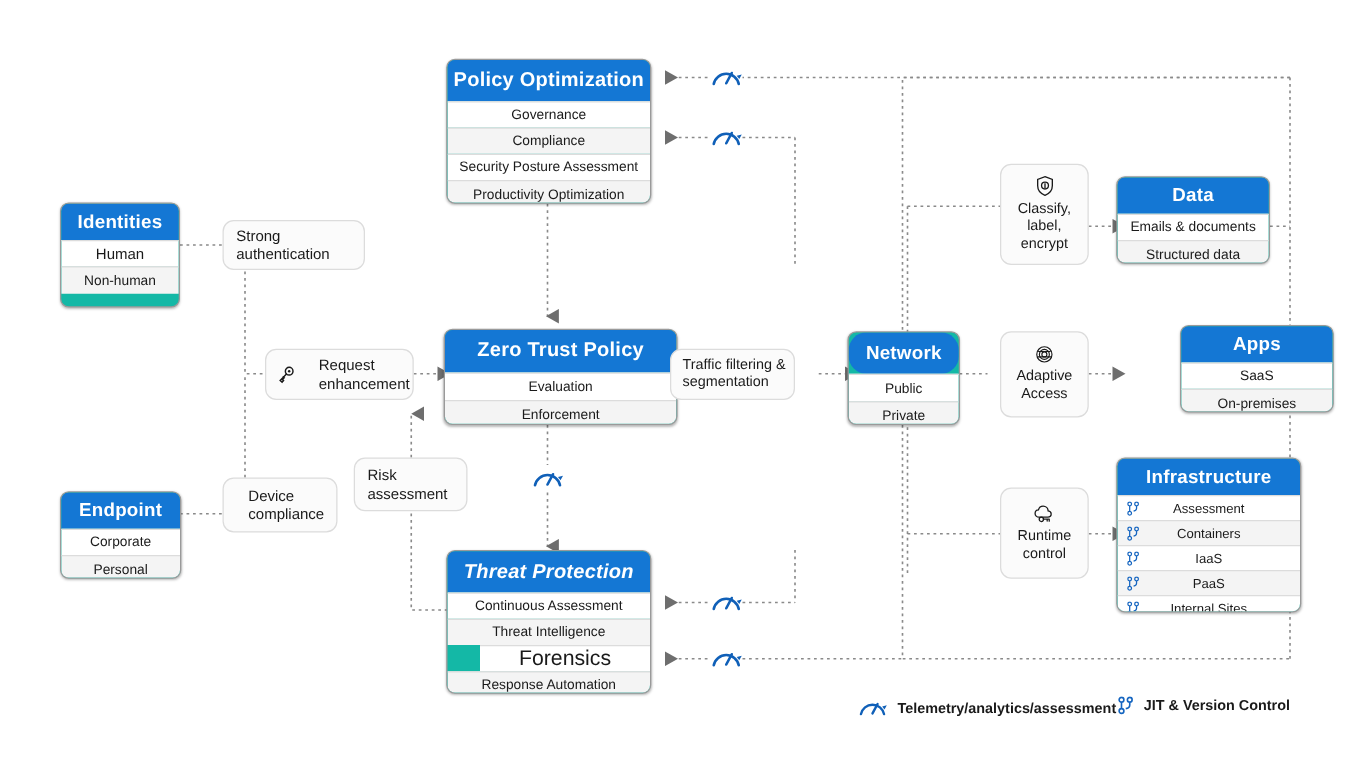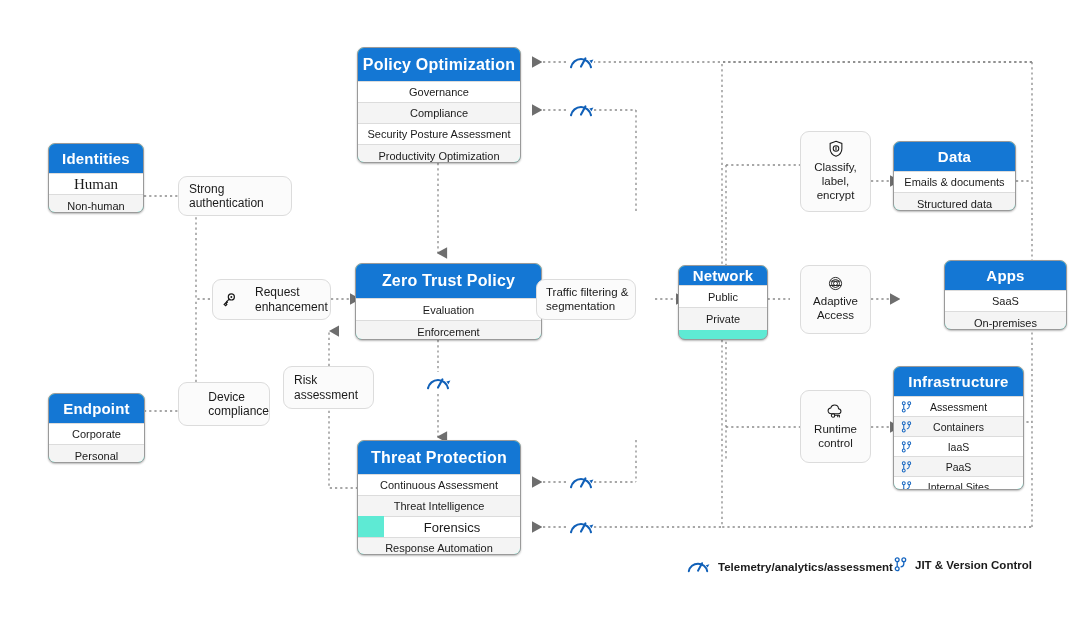--- a/index.html
+++ b/index.html
@@ -9,21 +9,21 @@
     width:1090px;height:617px;
     background:#ffffff;
     border-radius:14px;
     overflow:hidden;
   }
   #svg-layer{position:absolute;left:0;top:0;width:1090px;height:617px;pointer-events:none;}
 
   
   .card{
     position:absolute;
-    background:#5eead4;
+    background:#14b8a6;
     border:1px solid #9a9a9a;
     border-radius:7px;
     box-shadow:0 1px 2px rgba(0,0,0,.28);
     overflow:hidden;
     box-sizing:border-box;
   }
   .card .hdr{
     background:#1477d4;
     color:#ffffff;
     text-align:center;
@@ -156,65 +156,65 @@
   </svg>
 
   <div class="card" style="left:357px;top:47px;width:164px;height:116px;">
     <div class="hdr" style="height:33px;font-size:16px;">Policy Optimization</div>
     <div class="row" style="height:20px;font-size:11px;">Governance</div>
     <div class="row alt" style="height:20px;font-size:11px;">Compliance</div>
     <div class="row" style="height:20px;font-size:11px;">Security Posture Assessment</div>
     <div class="row alt" style="height:21px;font-size:11px;">Productivity Optimization</div>
   </div>
 
-  <div class="card" style="left:48px;top:143px;width:96px;height:70px;">
+  <div class="card" style="left:48px;top:162px;width:96px;height:84px;">
     <div class="hdr" style="height:29px;font-size:15px;">Identities</div>
-    <div class="row" style="height:20px;font-size:15px;font-family:Liberation Serif, serif;">Human</div>
+    <div class="row" style="height:20px;font-size:12px;">Human</div>
     <div class="row alt" style="height:21px;font-size:11px;">Non-human</div>
   </div>
 
   <div class="card" style="left:48px;top:373px;width:97px;height:70px;margin-top:20px;">
     <div class="hdr" style="height:29px;font-size:15px;">Endpoint</div>
     <div class="row" style="height:20px;font-size:11px;">Corporate</div>
     <div class="row alt" style="height:21px;font-size:11px;">Personal</div>
   </div>
 
   <div class="card" style="left:355px;top:263px;width:187px;height:77px;">
     <div class="hdr" style="height:34px;font-size:16px;">Zero Trust Policy</div>
     <div class="row" style="height:21px;font-size:11px;">Evaluation</div>
     <div class="row alt" style="height:22px;font-size:11px;">Enforcement</div>
   </div>
 
   <div class="card" style="left:678px;top:265px;width:90px;height:75px;">
-    <div class="hdr" style="height:19px;font-size:15px;">Network</div>
+    <div class="hdr" style="height:33px;font-size:15px;border-radius:14px;">Network</div>
     <div class="row" style="height:21px;font-size:11px;">Public</div>
     <div class="row alt" style="height:22px;font-size:11px;">Private</div>
   </div>
 
   <div class="card" style="left:357px;top:440px;width:164px;height:115px;">
-    <div class="hdr" style="height:33px;font-size:16px;">Threat Protection</div>
+    <div class="hdr" style="height:33px;font-size:16px;font-style:italic;">Threat Protection</div>
     <div class="row" style="height:20px;font-size:11px;">Continuous Assessment</div>
     <div class="row alt" style="height:20px;font-size:11px;">Threat Intelligence</div>
-    <div class="row" style="height:20px;font-size:13px;margin-left:26px;">Forensics</div>
+    <div class="row" style="height:20px;font-size:17px;margin-left:26px;">Forensics</div>
     <div class="row alt" style="height:20px;font-size:11px;">Response Automation</div>
   </div>
 
   <div class="card" style="left:893px;top:141px;width:123px;height:70px;">
     <div class="hdr" style="height:29px;font-size:15px;">Data</div>
     <div class="row" style="height:20px;font-size:11px;">Emails &amp; documents</div>
     <div class="row alt" style="height:21px;font-size:11px;">Structured data</div>
   </div>
 
   <div class="card" style="left:944px;top:260px;width:123px;height:70px;">
     <div class="hdr" style="height:29px;font-size:15px;">Apps</div>
     <div class="row" style="height:20px;font-size:11px;">SaaS</div>
     <div class="row alt" style="height:21px;font-size:11px;">On-premises</div>
   </div>
 
-  <div class="card" style="left:893px;top:366px;width:131px;height:124px;">
+  <div class="card" style="left:893px;top:366px;width:148px;height:124px;">
     <div class="hdr" style="height:29px;font-size:15px;">Infrastructure</div>
 
     <div class="row" style="height:19px;font-size:10.5px;">
       <span class="jit">
         <svg viewBox="0 0 12 13" width="11" height="12">
             <g fill="none" stroke="#1565c0" stroke-width="1.1">
               <circle cx="3" cy="2.4" r="1.6"></circle>
               <circle cx="9" cy="2.4" r="1.6"></circle>
               <circle cx="3" cy="10.4" r="1.6"></circle>
               <path d="M3,4 L3,8.8"></path>
@@ -284,21 +284,21 @@
       </span>
       <span>Internal Sites</span>
     </div>
   </div>
 
   <div class="pill" style="left:178px;top:176px;width:114px;height:40px;font-size:12px;padding-left:10px;justify-content:flex-start;">
     <span class="ptext" style="text-align:left;">Strong
 authentication</span>
   </div>
 
-  <div class="pill" style="left:178px;top:382px;width:92px;height:44px;font-size:12px;padding-left:10px;justify-content:flex-end;">
+  <div class="pill" style="left:178px;top:382px;width:92px;height:44px;font-size:12px;padding-left:10px;justify-content:center;">
     <span class="ptext" style="text-align:left;">Device
 compliance</span>
   </div>
 
   <div class="pill" style="left:212px;top:279px;width:119px;height:41px;font-size:12px;padding-left:7px;gap:17px;justify-content:flex-start;">
     <span class="picon">
       <svg viewBox="0 0 20 20" width="18" height="18">
           <g fill="none" stroke="#1a1a1a" stroke-width="1.3" stroke-linecap="round">
             <circle cx="12.6" cy="6.6" r="3.4"></circle>
             <path d="M10.2,9.1 L4.6,14.9 L6.3,16.4 L7.6,15 L6.6,14 L8.2,12.4 L7.3,11.5"></path>

